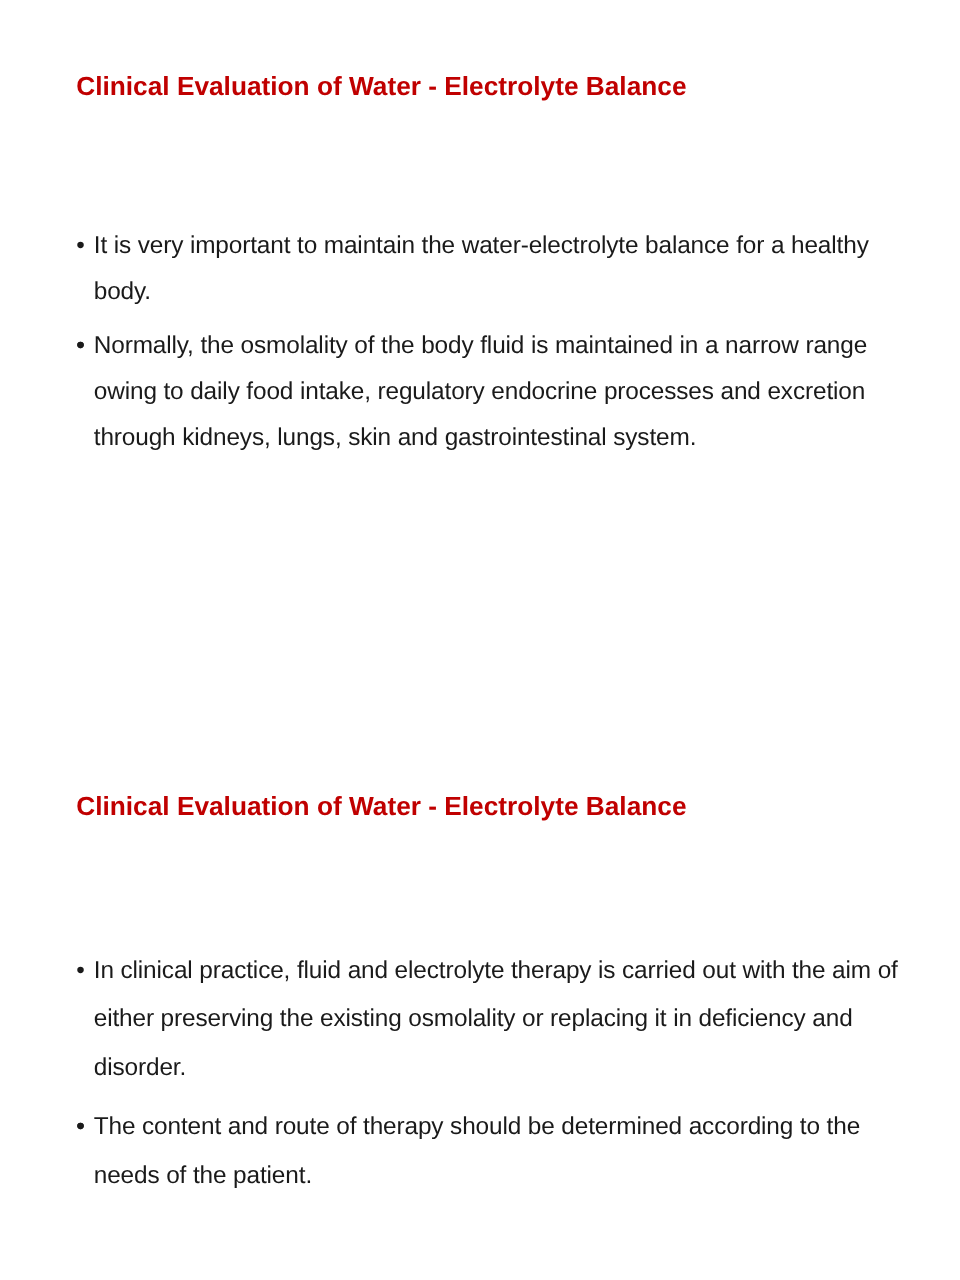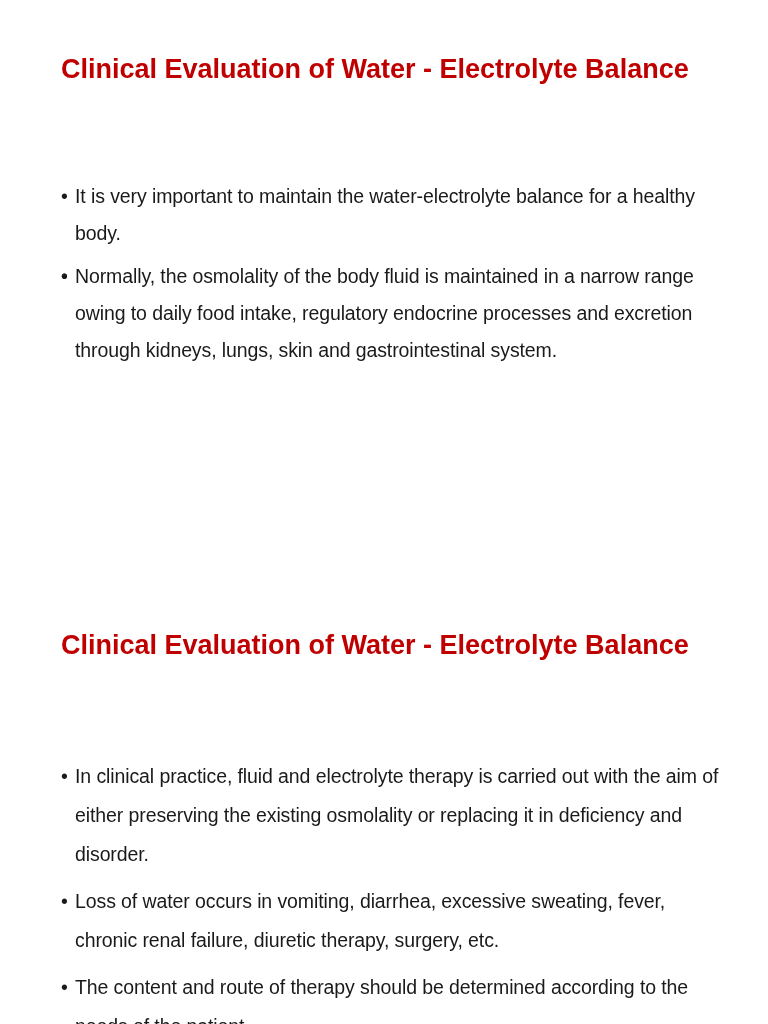--- a/index.html
+++ b/index.html
@@ -20,21 +20,21 @@
       width: 768px;
     }
     .slide-title {
       position: absolute;
       left: 61px;
       width: 640px;
       margin: 0;
       color: #c00000;
       font-family: "Liberation Sans", sans-serif;
       font-weight: bold;
-      font-size: 27px;
+      font-size: 21px;
       line-height: 53px;
     }
     .bullets {
       position: absolute;
       left: 61px;
       width: 660px;
       margin: 0;
       padding: 0;
       list-style: none;
     }
@@ -74,20 +74,19 @@
 
 <section class="slide" style="top:0;">
   <h1 class="slide-title" style="top:619px;">Clinical Evaluation of Water - Electrolyte Balance</h1>
   <ul class="bullets" style="top:757px;">
     <li class="bullet" style="line-height:39px; margin-bottom:8px;">
       <span class="bullet-dot">•</span>
       <span>In clinical practice, fluid and electrolyte therapy is carried out with the aim of either preserving the existing osmolality or replacing it in deficiency and disorder.</span>
     </li>
     <li class="bullet" style="line-height:39px; margin-bottom:8px;">
       <span class="bullet-dot">•</span>
-      <span>Loss of water occurs in vomiting, diarrhea, excessive sweating, fever, chronic renal failure, diuretic therapy, surgery, etc.</span>
     </li>
     <li class="bullet" style="line-height:39px;">
       <span class="bullet-dot">•</span>
       <span>The content and route of therapy should be determined according to the needs of the patient.</span>
     </li>
   </ul>
 </section>
 
 </body></html>

